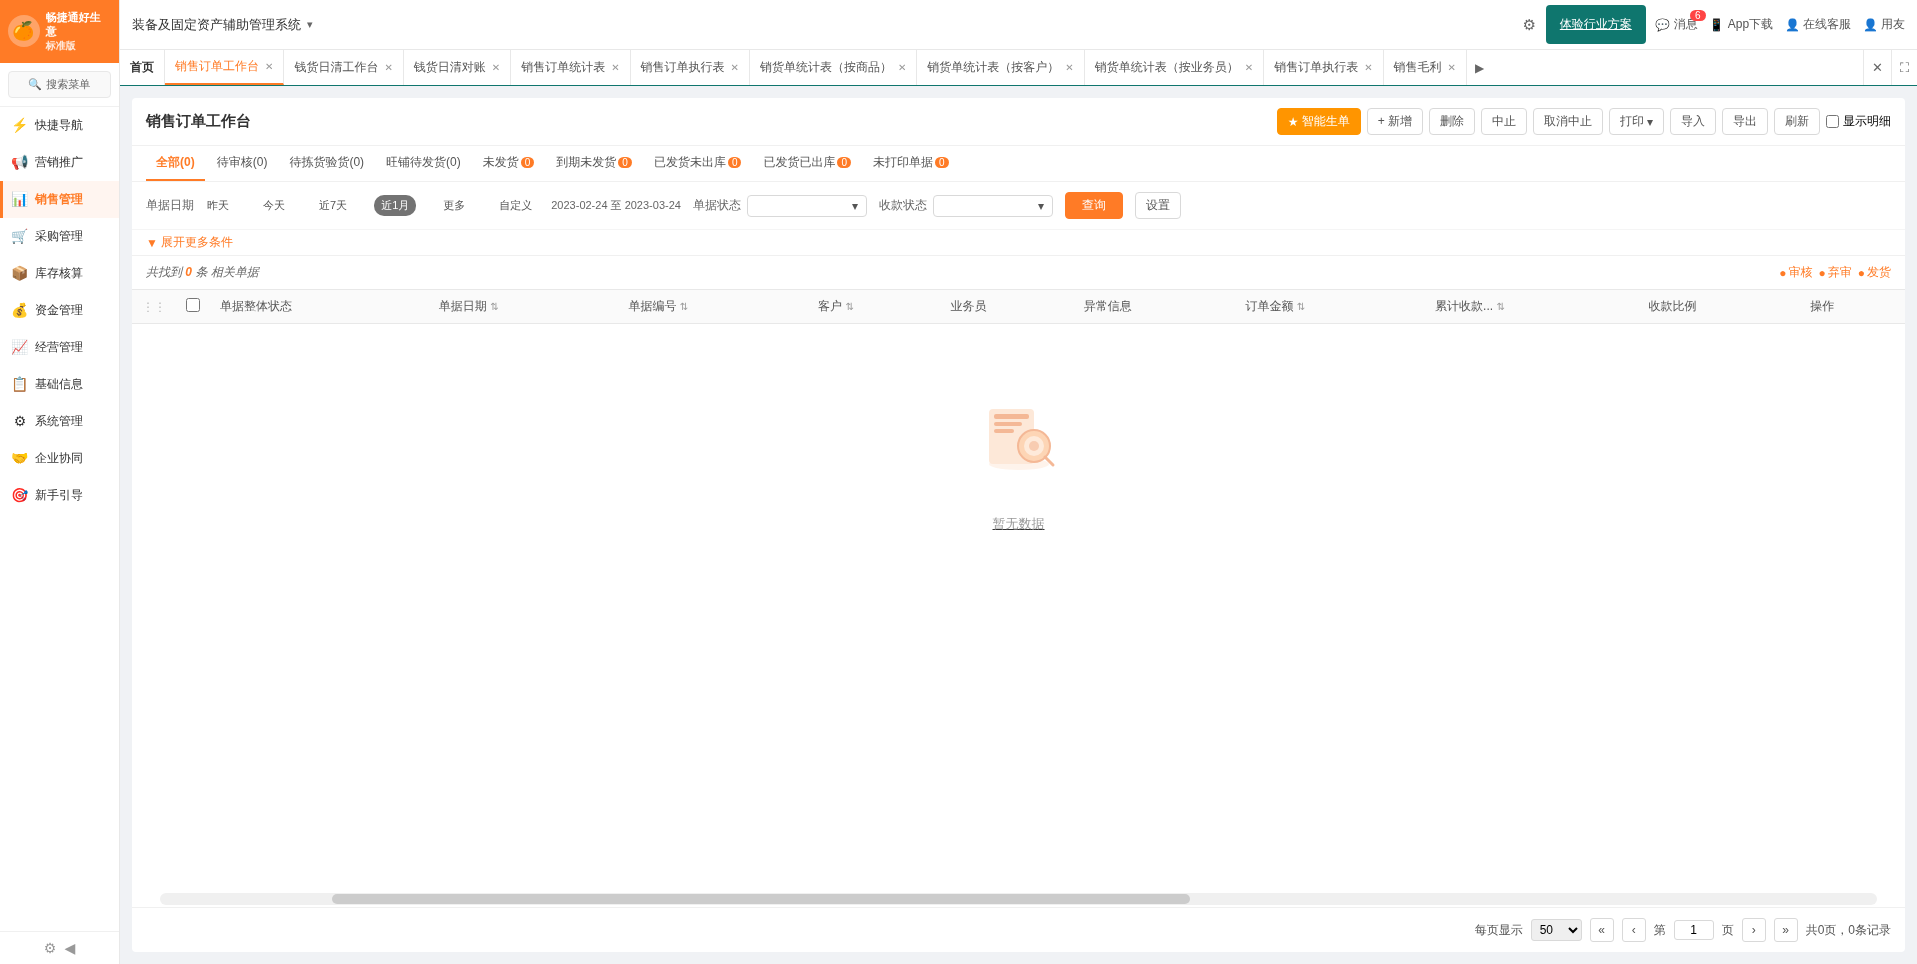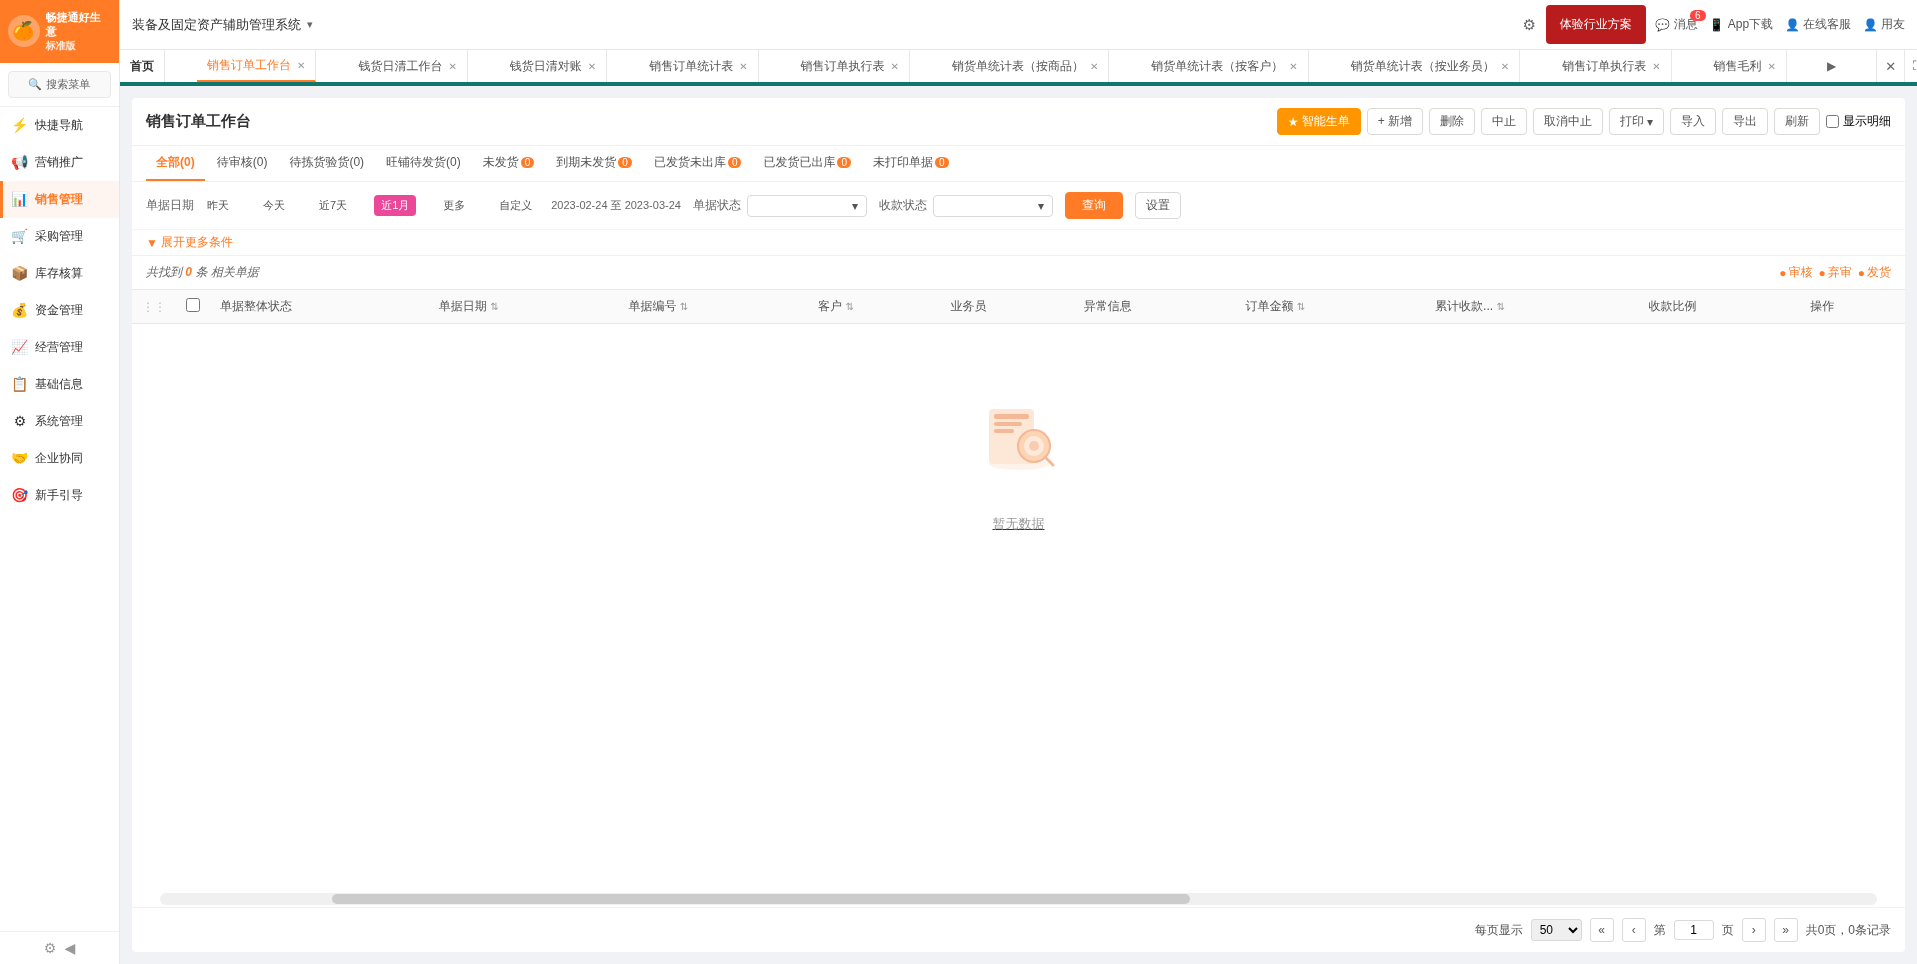--- a/index.html
+++ b/index.html
@@ -20,27 +20,27 @@
     .sidebar-bottom-btn { cursor: pointer; color: #999; font-size: 14px; }
 
     
     .main { flex: 1; display: flex; flex-direction: column; overflow: hidden; }
 
     
     .topbar { height: 50px; background: #fff; border-bottom: 1px solid #e8e8e8; display: flex; align-items: center; padding: 0 12px; gap: 10px; flex-shrink: 0; }
     .topbar-title { font-size: 13px; color: #333; flex: 1; display: flex; align-items: center; gap: 6px; text-align: right; }
     .topbar-dropdown { font-size: 11px; color: #666; cursor: pointer; display: flex; align-items: center; gap: 2px; }
     .topbar-settings { cursor: pointer; color: #666; font-size: 15px; }
-    .topbar-btn-orange { background: #b91c1c; color: #fff; border: none; padding: 11px 14px; border-radius: 4px; cursor: pointer; font-size: 12px; }
+    .topbar-btn-orange { background: #0f766e; color: #fff; border: none; padding: 11px 14px; border-radius: 4px; cursor: pointer; font-size: 12px; text-decoration: underline; }
     .topbar-right { display: flex; align-items: center; gap: 12px; color: #555; font-size: 12px; }
     .topbar-right-item { cursor: pointer; display: flex; align-items: center; gap: 3px; position: relative; }
     .badge { background: #ff4444; color: #fff; border-radius: 8px; font-size: 10px; padding: 0 4px; min-width: 16px; text-align: center; position: absolute; top: -6px; right: -8px; }
 
     
-    .tabbar { height: 36px; background: #fff; border-bottom: 4px solid #0f766e; display: flex; align-items: stretch; overflow: hidden; flex-shrink: 0; gap: 32px; }
+    .tabbar { height: 36px; background: #fff; border-bottom: 1px solid #0f766e; display: flex; align-items: stretch; overflow: hidden; flex-shrink: 0; }
     .tab { padding: 0 10px; display: flex; align-items: center; gap: 4px; cursor: pointer; font-size: 12px; color: #555; border-right: 1px solid #e8e8e8; white-space: nowrap; flex-shrink: 0; }
     .tab.active { background: #fff; color: #ff7b26; border-bottom: 2px solid #ff7b26; }
     .tab.home { color: #333; font-weight: bold; }
     .tab-close { font-size: 10px; color: #999; cursor: pointer; margin-left: 2px; }
     .tab-more { padding: 0 8px; display: flex; align-items: center; cursor: pointer; color: #666; font-size: 12px; }
     .tab-actions { margin-left: auto; display: flex; align-items: center; }
     .tab-action-btn { padding: 0 8px; height: 100%; display: flex; align-items: center; cursor: pointer; color: #666; font-size: 13px; border-left: 1px solid #e8e8e8; }
 
     
     .content { flex: 1; overflow: auto; background: #f0f2f5; padding: 12px; display: flex; flex-direction: column; gap: 10px; }
@@ -60,21 +60,21 @@
     .subtab { padding: 8px 10px; cursor: pointer; font-size: 12px; color: #555; border-bottom: 2px solid transparent; }
     .subtab.active { color: #ff7b26; border-bottom-color: #ff7b26; font-weight: bold; }
     .subtab-badge-orange { background: #ff7b26; color: #fff; border-radius: 8px; font-size: 10px; padding: 0 4px; margin-left: 2px; }
 
     
     .filter-bar { padding: 10px 14px; display: flex; align-items: center; gap: 12px; border-bottom: 1px solid #f5f5f5; flex-wrap: wrap; }
     .filter-item { display: flex; align-items: center; gap: 6px; font-size: 12px; color: #555; }
     .filter-label { color: #666; white-space: nowrap; }
     .filter-date-btns { display: flex; gap: 20px; align-items: center; }
     .date-btn { padding: 2px 6px; border-radius: 3px; cursor: pointer; font-size: 11px; color: #555; border: 1px solid transparent; }
-    .date-btn.active { background: #ec4899; color: #fff; border-radius: 4px; }
+    .date-btn.active { background: #737373; color: #fff; border-radius: 10px; }
     .filter-date-range { font-size: 11px; color: #666; }
     .filter-select { border: 1px solid #d9d9d9; border-radius: 4px; padding: 3px 8px; font-size: 12px; color: #555; cursor: pointer; display: flex; align-items: center; gap: 4px; min-width: 120px; background: #fff; }
     .filter-expand { color: #ff7b26; cursor: pointer; font-size: 12px; display: flex; align-items: center; gap: 3px; }
 
     
     .table-header { padding: 8px 14px; display: flex; align-items: center; justify-content: space-between; }
     .table-count { font-size: 12px; color: #666; font-style: italic; }
     .table-count-num { color: #ff7b26; font-weight: bold; }
     .table-right-actions { display: flex; gap: 6px; align-items: center; }
     .action-btn { font-size: 12px; color: #ff7b26; cursor: pointer; display: flex; align-items: center; gap: 2px; }

